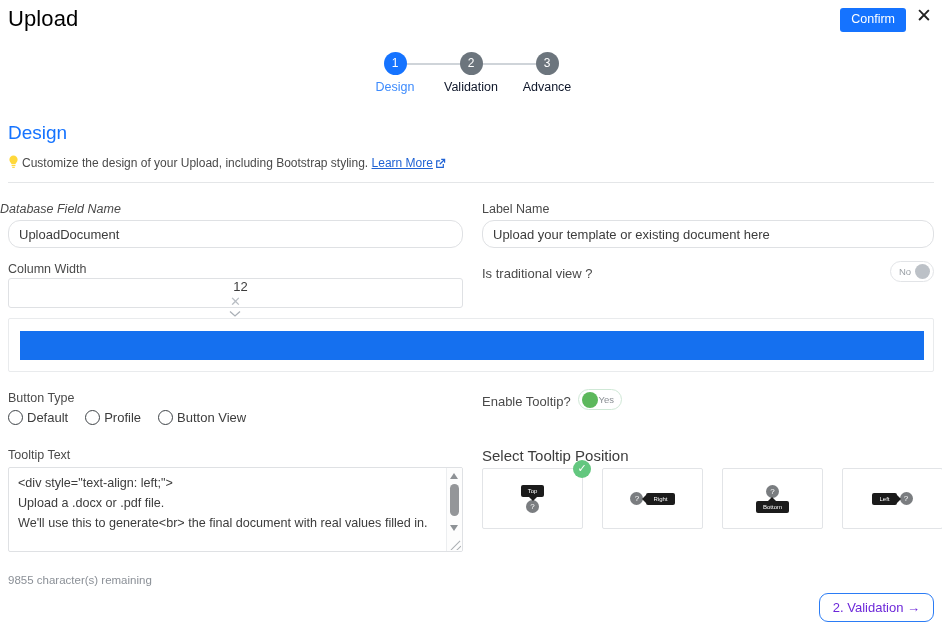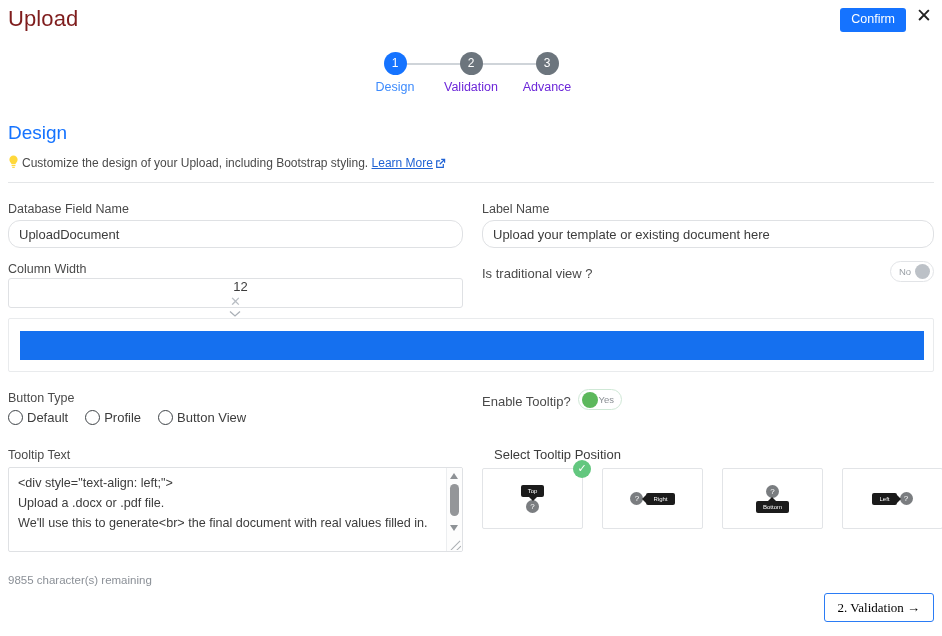--- a/index.html
+++ b/index.html
@@ -16,21 +16,21 @@
     position: relative;
     overflow: hidden;
   }
   .page { position: relative; width: 942px; height: 636px; }
 
   
   .header-title {
     position: absolute;
     left: 8px; top: 6px;
     font-size: 22px;
-    color: #7f1d1d;
+    color: #000000;
     font-weight: 400;
     letter-spacing: .1px;
     text-align: right;
   }
   .confirm-btn {
     position: absolute;
     right: 36px; top: 8px;
     background: #1573ff;
     color: #fff;
     border: none;
@@ -69,21 +69,21 @@
     position: relative;
     z-index: 2;
   }
   .step.active .bubble { background: #1573ff; }
   .step.inactive .bubble { background: #6c757d; }
   .step .caption {
     margin-top: 5px;
     font-size: 12.5px;
   }
   .step.active .caption { color: #3d8bfd; }
-  .step.inactive .caption { color: #6d28d9; }
+  .step.inactive .caption { color: #0f172a; }
   .connector {
     position: absolute;
     top: 11px;
     left: 50%;
     width: 76px;
     height: 2px;
     background: #cfd4d9;
     z-index: 1;
   }
 
@@ -318,23 +318,22 @@
     position: absolute;
     left: 8px; top: 574px;
     font-size: 11.5px;
     color: #8b9097;
   }
 
   
   .tip-label {
     position: absolute;
     left: 482px; top: 447px;
-    font-size: 13px;
+    font-size: 15px;
     color: #3c3c3c;
-    margin-left: 12px;
   }
   .cards {
     position: absolute;
     left: 482px; top: 468px;
     display: flex;
   }
   .card {
     width: 99px; height: 59px;
     border: 1px solid #e2e4e7;
     border-radius: 2px;
@@ -411,24 +410,24 @@
   }
   .gap-v { height: 3px; }
   .gap-h { width: 3px; }
 
   
   .next-btn {
     position: absolute;
     right: 8px; bottom: 14px;
     border: 1px solid #2b7cf5;
     background: #fff;
-    color: #000000;
-    border-radius: 3px;
+    color: #6d28d9;
+    border-radius: 9px;
     font-size: 13px;
-    font-family: Liberation Serif, serif;
+    font-family: Liberation Sans, sans-serif;
     padding: 7px 13px;
     cursor: pointer;
     line-height: 1;
     white-space: nowrap;
   }
 </style>
 </head>
 <body>
 
 <div class="page">
@@ -465,21 +464,21 @@
     </span><span>Customize the design of your Upload, including Bootstrap styling.</span>
     <span class="learn-more">Learn More</span><span class="ext-link">
       <svg width="11" height="11" viewBox="0 0 11 11">
         <path d="M1.1 2.2h4v1.2H2.3v5.4h5.4V6h1.2v4.1H1.1z" fill="#1f62d4"></path>
         <path d="M6.2 0.8h4v4H9V2.9L5.2 6.7 4.3 5.8 8.1 2H6.2z" fill="#1f62d4"></path>
       </svg>
     </span>
   </div>
   <div class="divider"></div>
 
-  <div class="field-label" style="left:8px; top:202px;">Database Field Name</div>
+  <div class="field-label" style="left:0; top:202px;font-style:italic;">Database Field Name</div>
   <input class="text-input" style="left: 8px; top: 220px; width: 455px;" value="UploadDocument">
 
   <div class="field-label" style="left:482px; top:202px;">Label Name</div>
   <input class="text-input" style="left: 482px; top: 220px; width: 452px;" value="Upload your template or existing document here">
 
   <div class="field-label" style="left:8px; top:262px;">Column Width</div>
   <div class="select-box" style="left:8px; top:278px; width:455px;flex-direction:column;">
     <div class="select-value">12</div>
     <div class="select-clear">✕</div>
     <div class="select-sep"></div>

